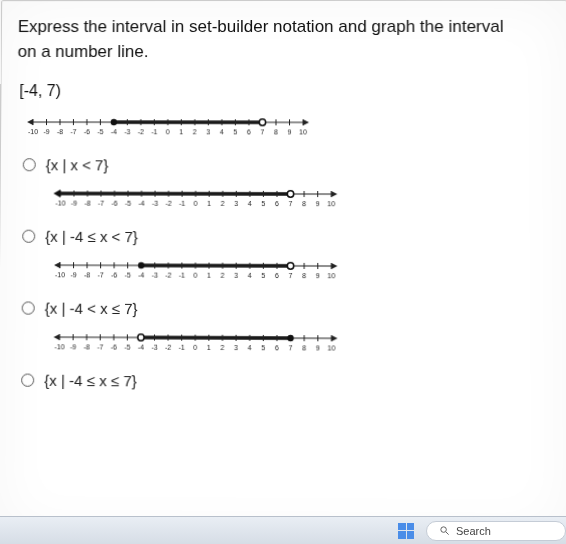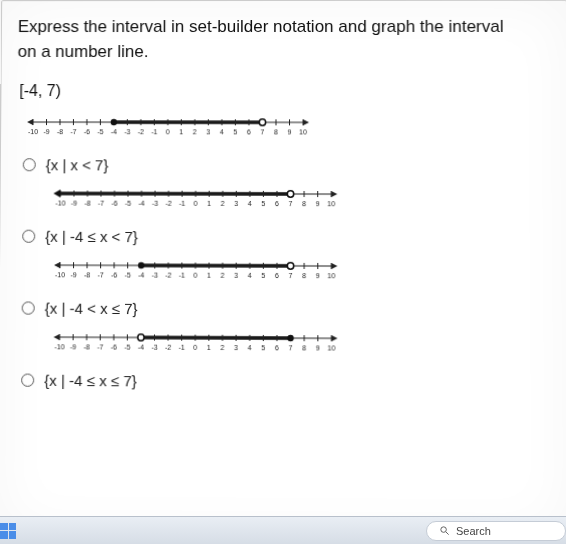--- a/index.html
+++ b/index.html
@@ -63,21 +63,21 @@
     fill: #222;
   }
   .taskbar {
     position: absolute;
     left: 0; right: 0; bottom: 0;
     height: 28px;
     background: linear-gradient(#e9eef4,#d6dde6);
     border-top: 1px solid #b8c0cb;
     display: flex;
     align-items: center;
-    justify-content: space-between;
+    justify-content: flex-end;
     gap: 12px;
   }
   .win-logo {
     width: 16px; height: 16px;
     display: grid;
     grid-template: 1fr 1fr / 1fr 1fr;
     gap: 1px;
   }
   .win-logo span { background:#4a8de8; }
   .searchbox {

